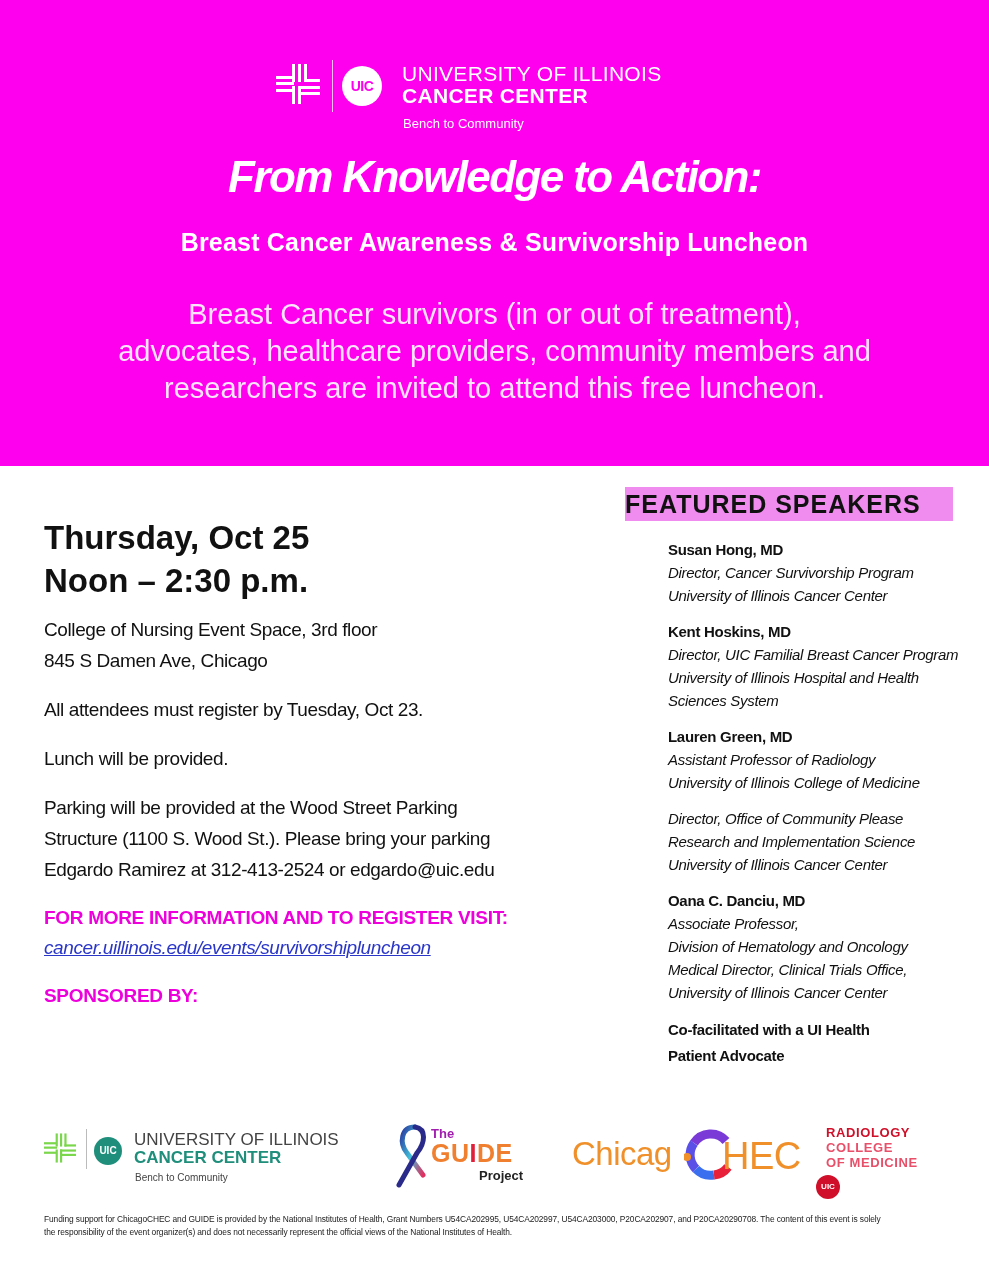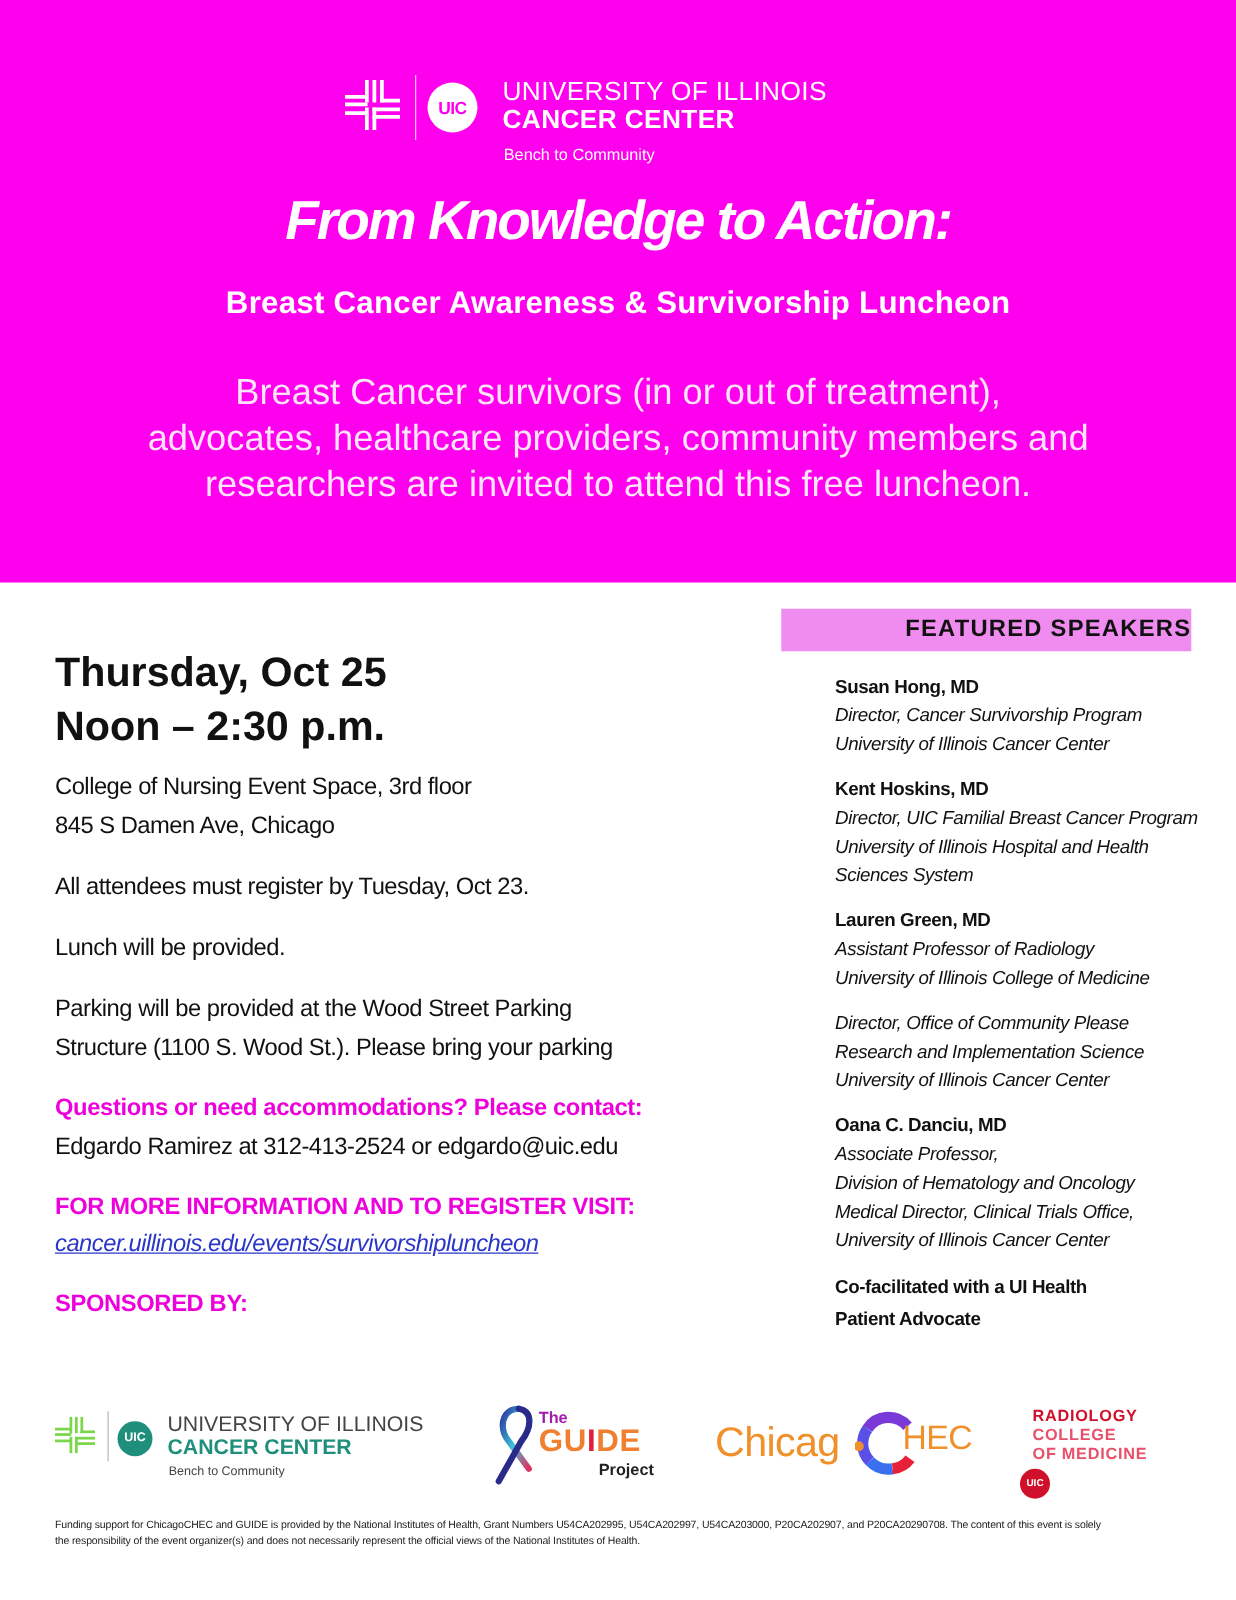--- a/index.html
+++ b/index.html
@@ -21,21 +21,21 @@
   .intro { position: absolute; left: 40px; top: 296px; width: 909px; text-align: center; font-size: 29px; line-height: 37px; font-weight: normal; color: #fde4fb; }
 
   .left { position: absolute; left: 44px; top: 516px; width: 540px; }
   .when { font-size: 33px; font-weight: bold; line-height: 43px; color: #111; }
   .p { font-size: 19px; line-height: 31px; color: #111; letter-spacing: -0.4px; }
   .p.first { margin-top: 12px; }
   .gap { margin-top: 18px; }
   .pink-head { font-size: 19px; font-weight: bold; color: #ee00dd; line-height: 30px; letter-spacing: -0.3px; }
   .link { color: #2a36c8; text-decoration: underline; font-style: italic; font-size: 19px; line-height: 30px; letter-spacing: -0.4px; cursor: pointer; }
 
-  .speakers-head { position: absolute; left: 625px; top: 487px; width: 328px; height: 34px; background: #f08cf0; text-align: right; font-size: 19px; font-weight: bold; line-height: 34px; letter-spacing: 1px; color: #111; }
+  .speakers-head { position: absolute; left: 625px; top: 487px; width: 328px; height: 34px; background: #f08cf0; text-align: left; font-size: 25px; font-weight: bold; line-height: 34px; letter-spacing: 1px; color: #111; }
   .speakers { position: absolute; left: 633px; top: 538px; width: 330px; margin-left: 35px; }
   .spk { margin-bottom: 13px; }
   .spk-name { font-size: 15px; font-weight: bold; line-height: 23px; color: #111; letter-spacing: -0.3px; }
   .spk-line { font-size: 15px; font-style: italic; line-height: 23px; color: #111; letter-spacing: -0.3px; }
   .cofac { font-size: 15px; font-weight: bold; line-height: 26px; color: #111; letter-spacing: -0.3px; }
 
   .sponsors { position: absolute; left: 0; top: 1115px; width: 989px; height: 85px; }
   .sp-uicc { position: absolute; left: 44px; top: 12px; width: 330px; height: 60px; }
   .sp-uicc .cross { position: absolute; left: 0; top: 6px; width: 32px; height: 30px; }
   .sp-uicc .div { position: absolute; left: 42px; top: 2px; width: 1px; height: 40px; background: #bbb; }
@@ -47,21 +47,21 @@
   .sp-guide { position: absolute; left: 393px; top: 8px; width: 140px; height: 70px; }
   .sp-guide .ribbon { position: absolute; left: 0; top: 0; width: 40px; height: 68px; }
   .sp-guide .the { position: absolute; left: 38px; top: 3px; font-size: 13px; font-weight: bold; color: #a21caf; }
   .sp-guide .guide { position: absolute; left: 38px; top: 16px; font-size: 25px; font-weight: bold; color: #f08030; letter-spacing: 0.5px; }
   .sp-guide .guide .i { color: #e0203a; }
   .sp-guide .proj { position: absolute; left: 86px; top: 45px; font-size: 13px; font-weight: bold; color: #222; }
 
   .sp-chec { position: absolute; left: 572px; top: 14px; width: 210px; height: 60px; }
   .sp-chec .t1 { position: absolute; left: 0; top: 6px; font-size: 33px; color: #f0902a; letter-spacing: -0.5px; white-space: nowrap; }
   .sp-chec .ring { position: absolute; left: 112px; top: 0; width: 52px; height: 52px; }
-  .sp-chec .t2 { position: absolute; left: 150px; top: 6px; font-size: 27px; color: #f0902a; letter-spacing: -0.5px; white-space: nowrap; }
+  .sp-chec .t2 { position: absolute; left: 150px; top: 6px; font-size: 38px; color: #f0902a; letter-spacing: -0.5px; white-space: nowrap; }
 
   .sp-rad { position: absolute; left: 826px; top: 10px; width: 130px; height: 75px; }
   .sp-rad .r1 { font-size: 13px; font-weight: bold; color: #d0102a; letter-spacing: 0.6px; line-height: 15px; }
   .sp-rad .r2 { font-size: 13px; font-weight: bold; color: #e8506a; letter-spacing: 0.6px; line-height: 15px; }
   .sp-rad .uic { position: absolute; left: -10px; top: 50px; width: 24px; height: 24px; border-radius: 50%; background: #d0102a; color: #fff; font-size: 8px; font-weight: bold; line-height: 24px; text-align: center; }
 
   .footer { position: absolute; left: 44px; top: 1213px; width: 920px; font-size: 8.4px; line-height: 13px; color: #222; letter-spacing: -0.1px; }
 </style>
 </head>
 <body>
@@ -107,21 +107,20 @@
   <div class="p">845 S Damen Ave, Chicago</div>
 
   <div class="p gap">All attendees must register by Tuesday, Oct 23.</div>
   <div class="p gap">Lunch will be provided.</div>
 
   <div class="gap">
     <div class="p">Parking will be provided at the Wood Street Parking</div>
     <div class="p">Structure (1100 S. Wood St.). Please bring your parking</div>
   </div>
 
-  <div class="pink-head gap">Questions or need accommodations? Please contact:</div>
   <div class="p">Edgardo Ramirez at 312-413-2524 or edgardo@uic.edu</div>
 
   <div class="pink-head gap">FOR MORE INFORMATION AND TO REGISTER VISIT:</div>
   <a class="link">cancer.uillinois.edu/events/survivorshipluncheon</a>
 
   <div class="pink-head gap">SPONSORED BY:</div>
 </div>
 
 <div class="speakers-head">FEATURED SPEAKERS</div>
 <div class="speakers">

